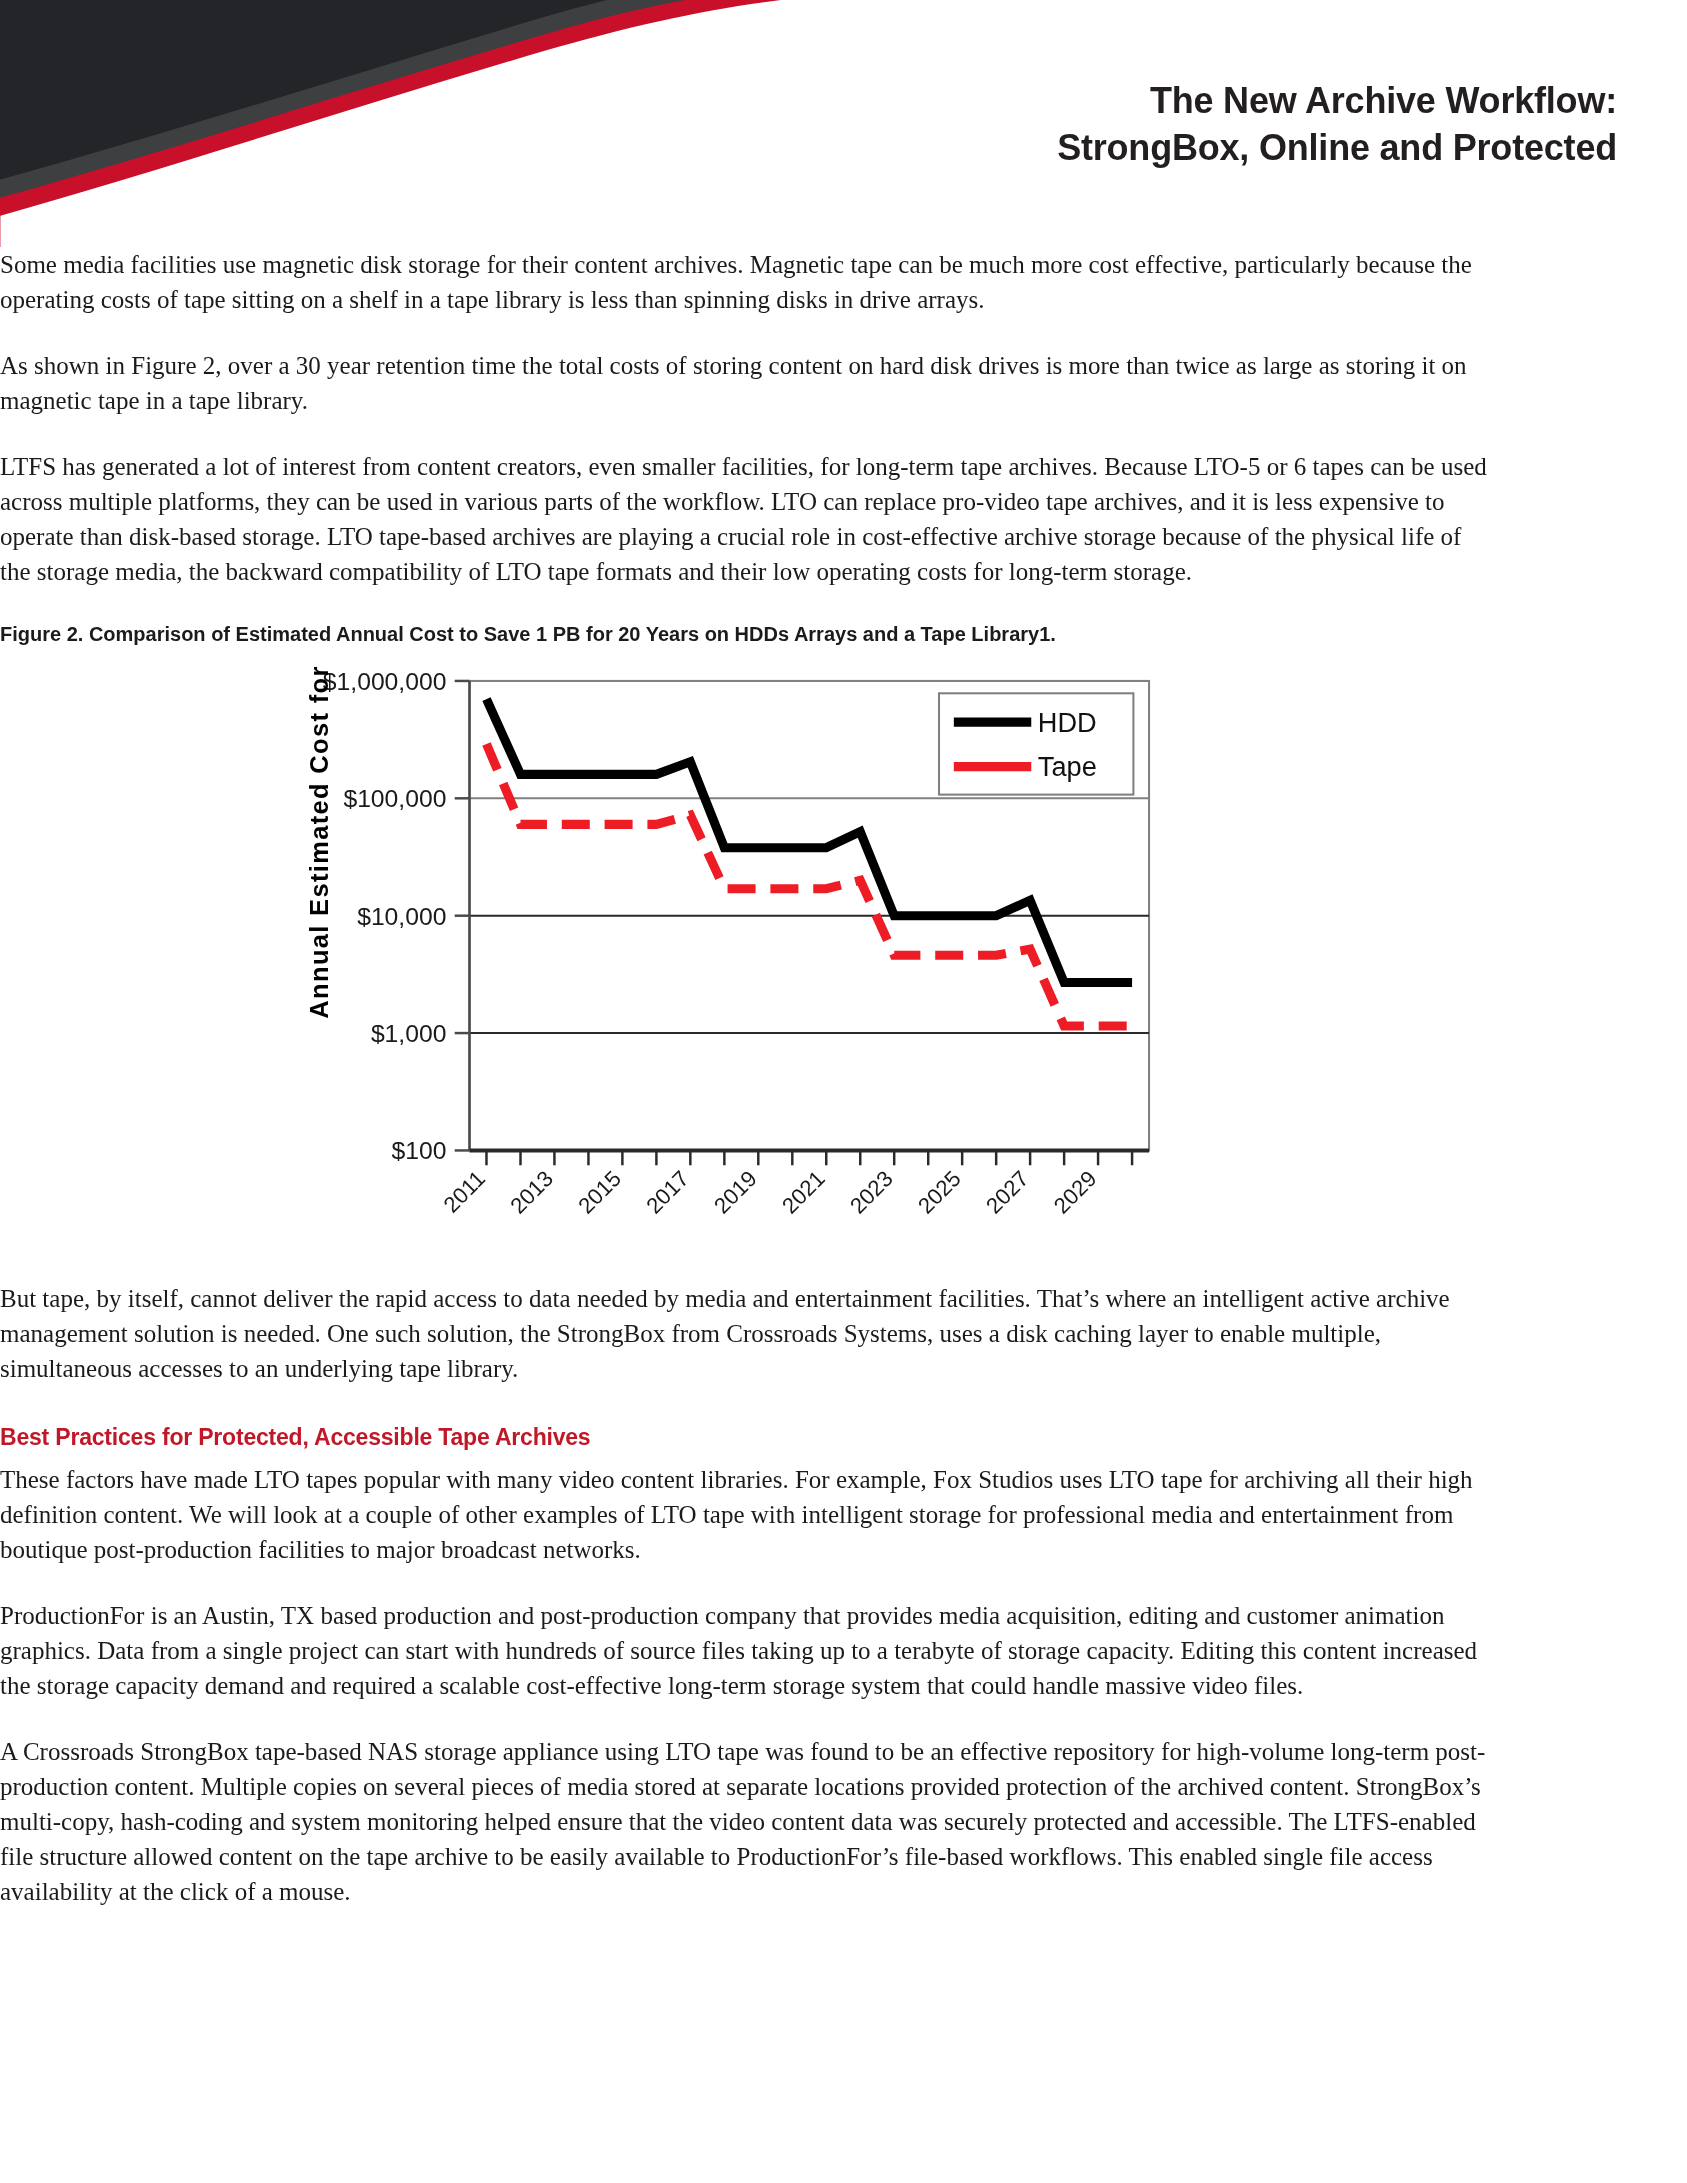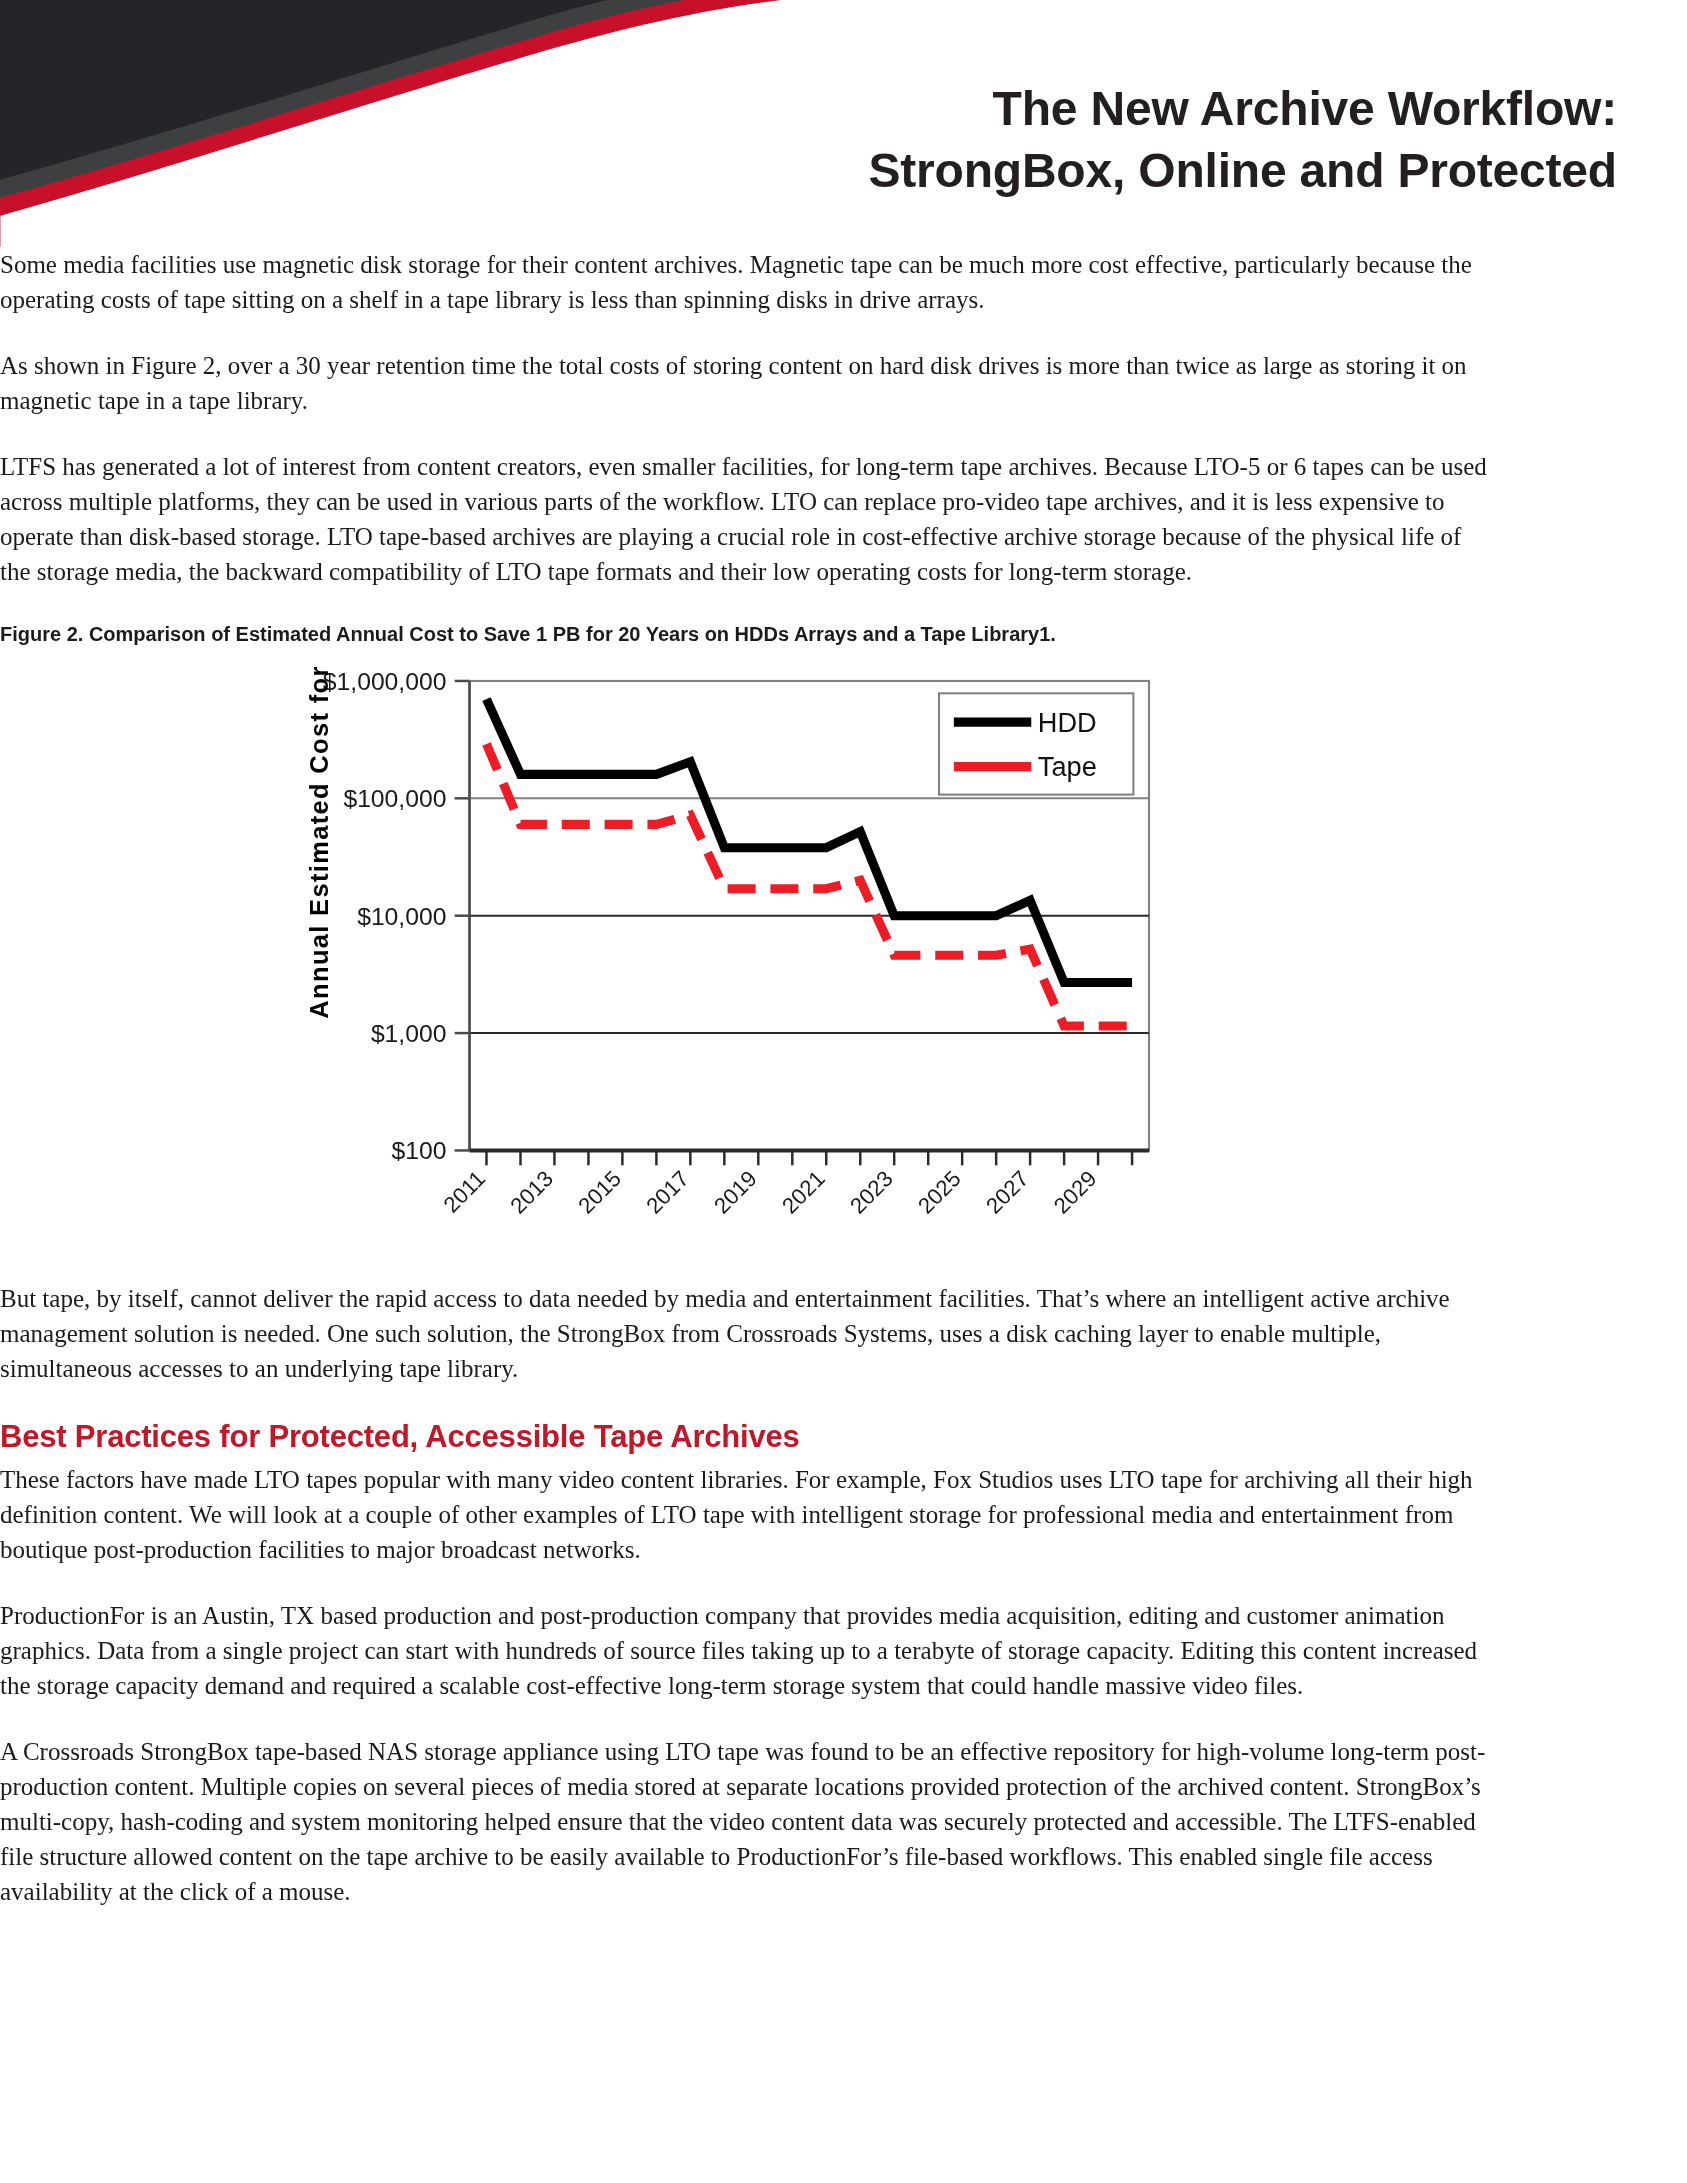--- a/index.html
+++ b/index.html
@@ -24,21 +24,21 @@
   .header svg { display: block; }
 
   .header-title {
     position: absolute;
     right: 70px;
     top: 78px;
     width: 906px;
     text-align: right;
     font-family: "Liberation Sans", sans-serif;
     font-weight: bold;
-    font-size: 48px;
+    font-size: 36px;
     line-height: 1.30;
     color: #231f20;
     letter-spacing: -0.2px;
   }
 
   
   .page {
     position: absolute;
     left: 0;
     top: 247px;
@@ -62,21 +62,21 @@
     font-weight: bold;
     font-size: 20px;
     color: #1b1b1b;
     margin: 0 0 8.2px 0;
     line-height: 28px;
   }
 
   h2.section-heading {
     font-family: "Liberation Sans", sans-serif;
     font-weight: bold;
-    font-size: 31px;
+    font-size: 23px;
     color: #c01828;
     margin: 30px 0 5px 0;
     line-height: 40px;
     letter-spacing: -0.2px;
   }
 
   
   .chart-wrap {
     position: relative;
     width: 1495px;

